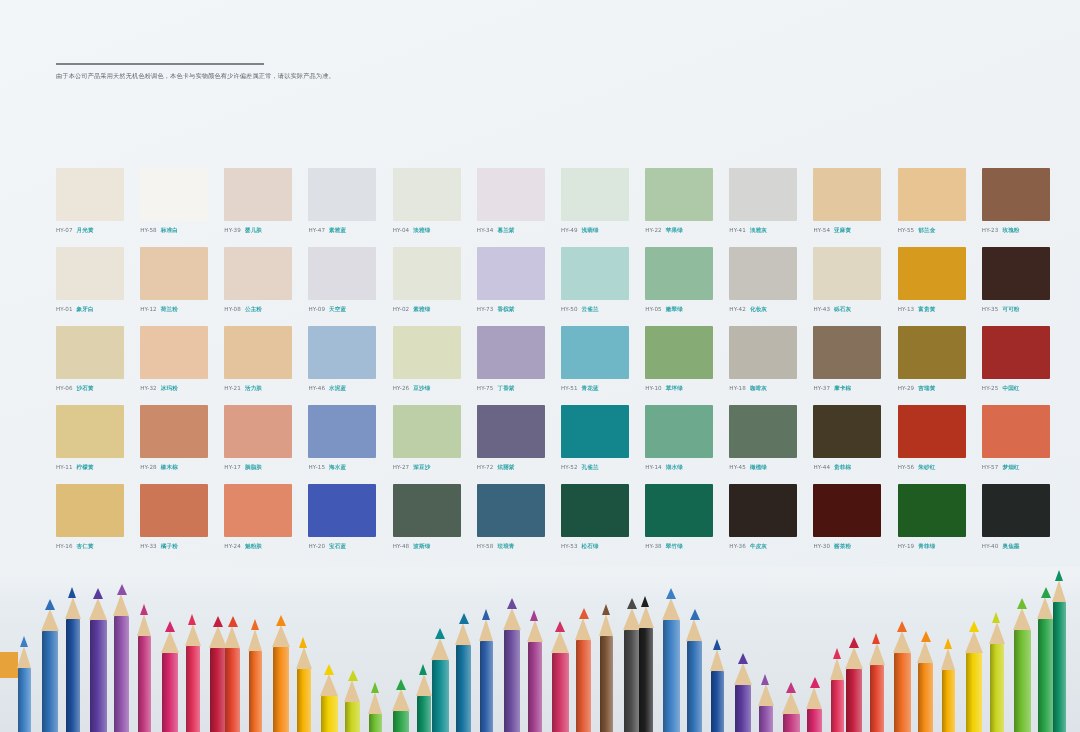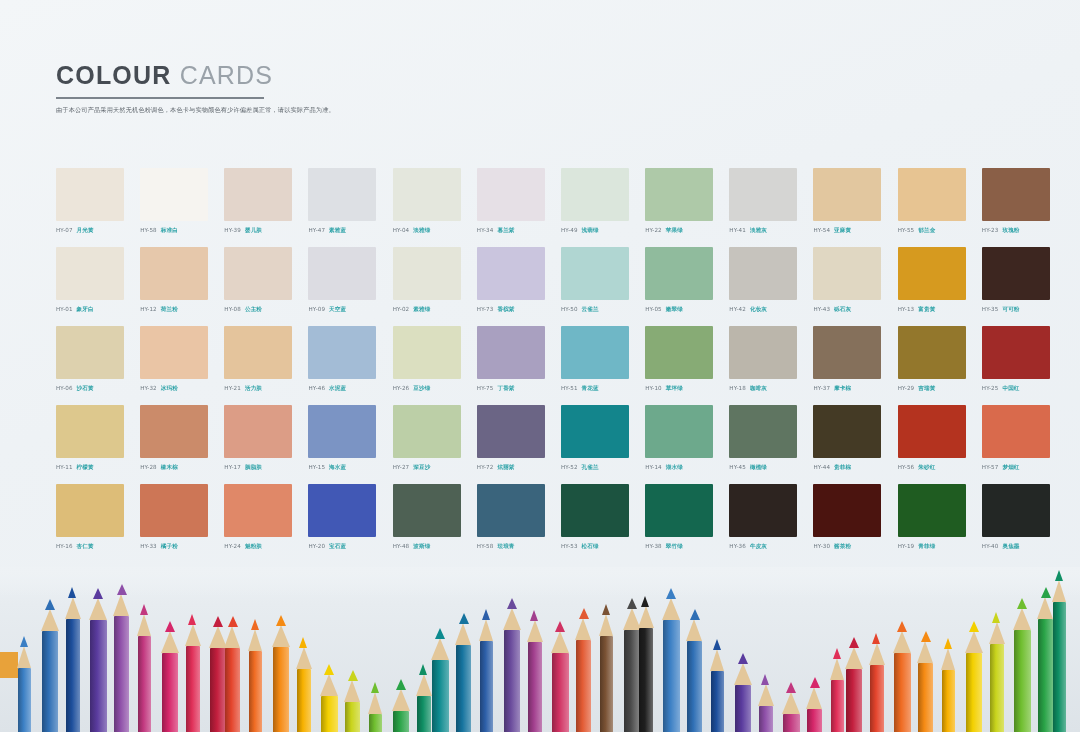--- a/index.html
+++ b/index.html
@@ -89,24 +89,20 @@
   }
   .corner-accent {
     position: absolute; left: 0; bottom: 54px;
     width: 18px; height: 26px; background: #e8a23a;
   }
 </style>
 </head>
 <body>
 
 <div class="header">
-  <div class="title-en">
-    <b>COLOUR</b>
-    <span>CARDS</span>
-  </div>
   <div class="rule"></div>
   <div class="disclaimer">由于本公司产品采用天然无机色粉调色，本色卡与实物颜色有少许偏差属正常，请以实际产品为准。</div>
 </div>
 
 <div class="grid" id="swatch-grid">
     <div class="cell">
       <div class="chip" style="background: rgb(236, 229, 218);"></div>
       <div class="cap"><span class="code">HY-07</span><span class="name" style="color: rgb(47, 163, 168);">月光黄</span></div>
     </div>
     <div class="cell">

